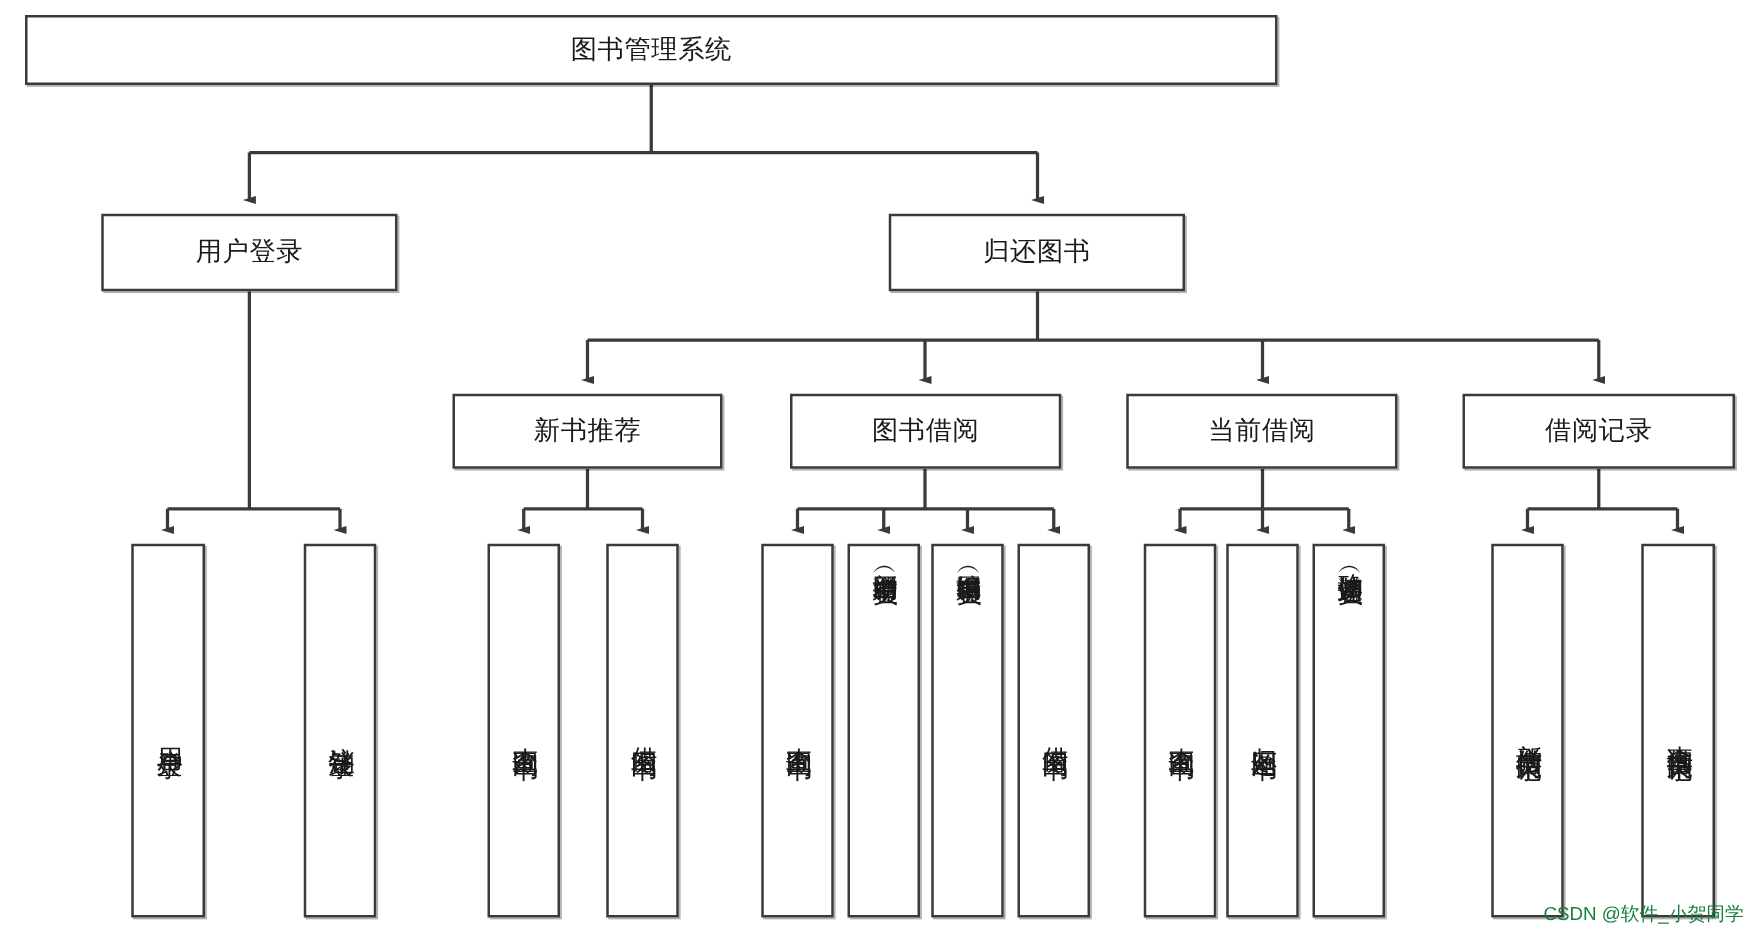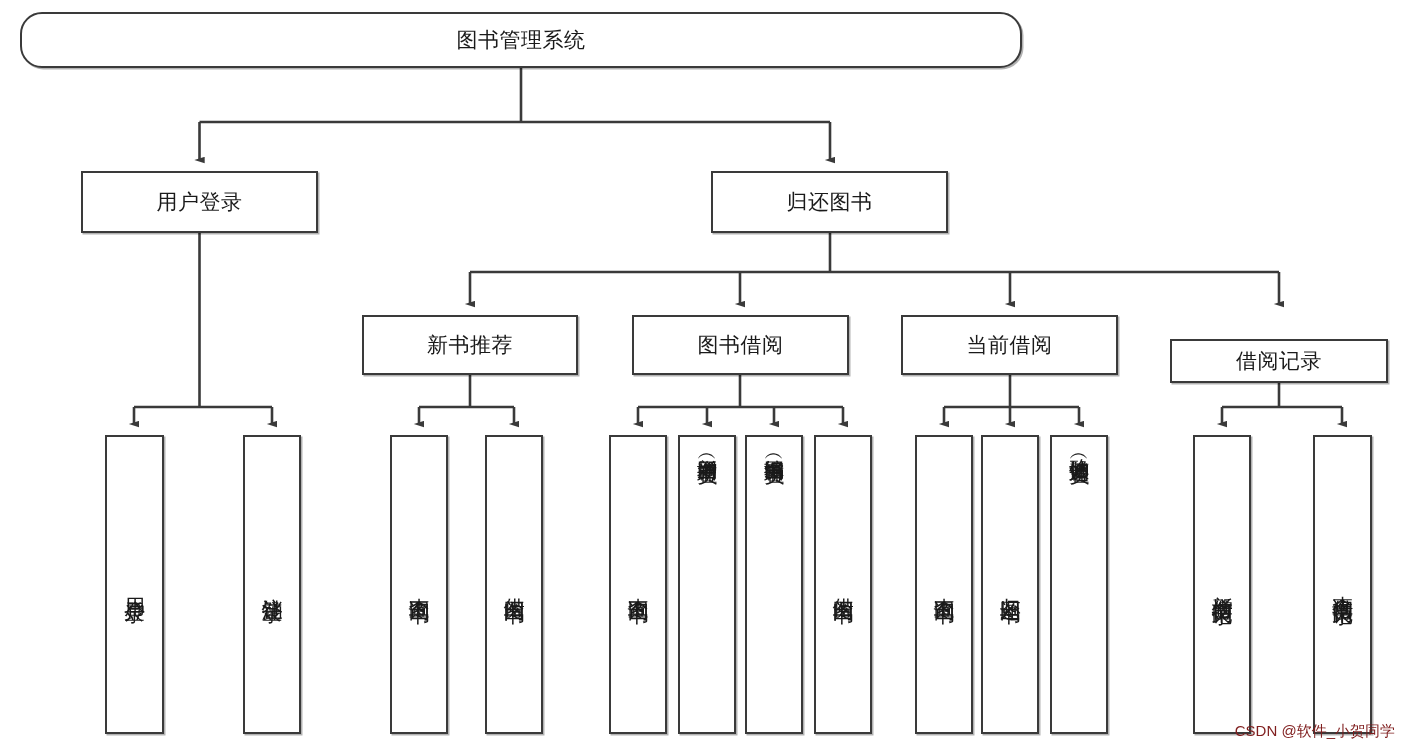--- a/index.html
+++ b/index.html
@@ -62,21 +62,21 @@
   }
   .node.vert.tall .label {
     font-size: 20px;
     letter-spacing: 1px;
   }
   .watermark {
     position: absolute;
     right: 10px;
     bottom: 6px;
     font-size: 15px;
-    color: #7f1d1d;
+    color: #15803d;
     z-index: 5;
     white-space: nowrap;
     font-family: "Liberation Sans", "DejaVu Sans", sans-serif;
   }
 </style>
 </head>
 <body>
 
 <div id="canvas">
 
@@ -123,41 +123,41 @@
       <path d="M 1010 407 L 1010 424" marker-end="url(#arr)"></path>
       <path d="M 1079 407 L 1079 424" marker-end="url(#arr)"></path>
 
       <path d="M 1279 375 L 1279 407"></path>
       <path d="M 1222 407 L 1342 407"></path>
       <path d="M 1222 407 L 1222 424" marker-end="url(#arr)"></path>
       <path d="M 1342 407 L 1342 424" marker-end="url(#arr)"></path>
     </g>
   </svg>
 
-  <div class="node horiz" style="left:20px; top:12px; width:1002px; height:56px;border-radius:22px;">
+  <div class="node horiz" style="left:20px; top:12px; width:1002px; height:56px;">
     <span class="label">图书管理系统</span>
   </div>
 
   <div class="node horiz" style="left:81px; top:171px; width:237px; height:62px;">
     <span class="label">用户登录</span>
   </div>
   <div class="node horiz" style="left:711px; top:171px; width:237px; height:62px;">
     <span class="label">归还图书</span>
   </div>
 
   <div class="node horiz" style="left:362px; top:315px; width:216px; height:60px;">
     <span class="label">新书推荐</span>
   </div>
   <div class="node horiz" style="left:901px; top:315px; width:217px; height:60px;">
     <span class="label">当前借阅</span>
   </div>
   <div class="node horiz" style="left:632px; top:315px; width:217px; height:60px;">
     <span class="label">图书借阅</span>
   </div>
-  <div class="node horiz" style="left:1170px; top:315px; width:218px; height:44px;margin-top:24px;">
+  <div class="node horiz" style="left:1170px; top:315px; width:218px; height:60px;">
     <span class="label">借阅记录</span>
   </div>
 
   <div class="node vert" style="left:105px; top:435px; width:59px; height:299px; align-items:center; padding-top:0;">
     <span class="label">用户登录</span>
   </div>
   <div class="node vert" style="left:243px; top:435px; width:58px; height:299px; align-items:center; padding-top:0;">
     <span class="label">注销登录</span>
   </div>
 

